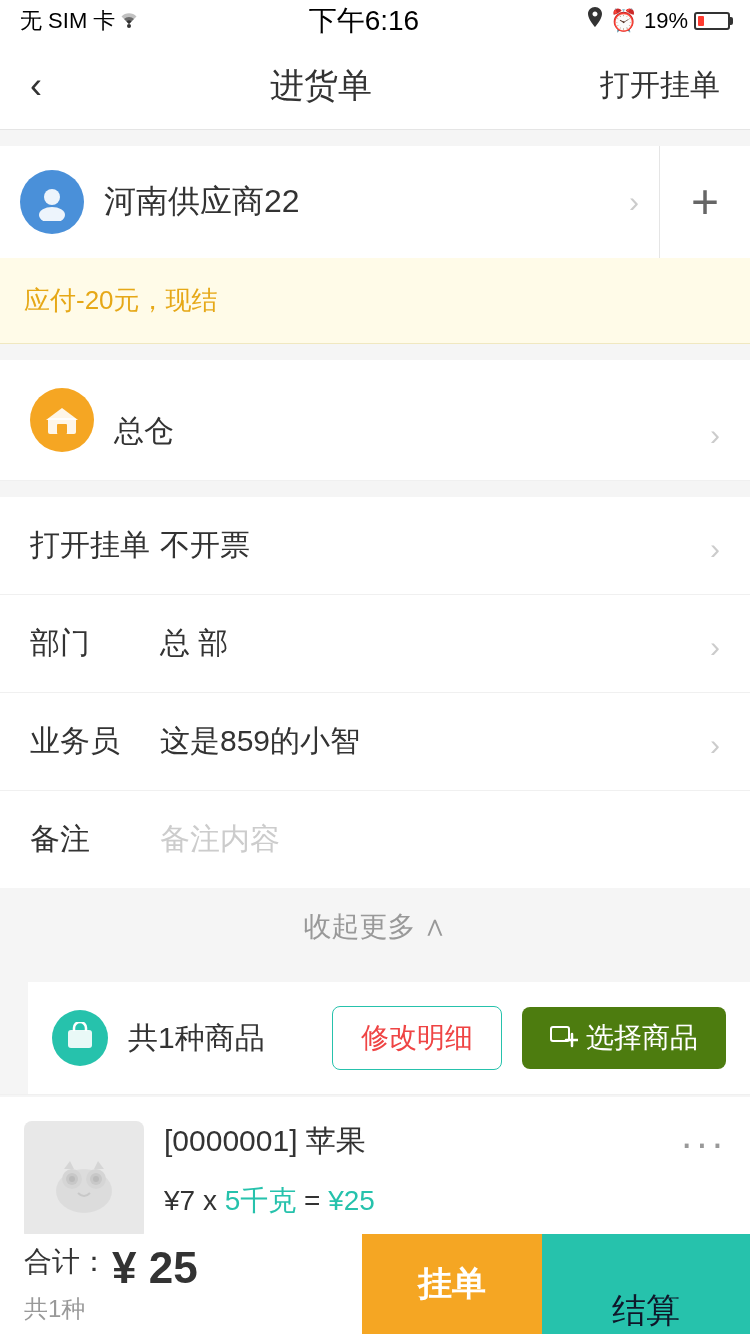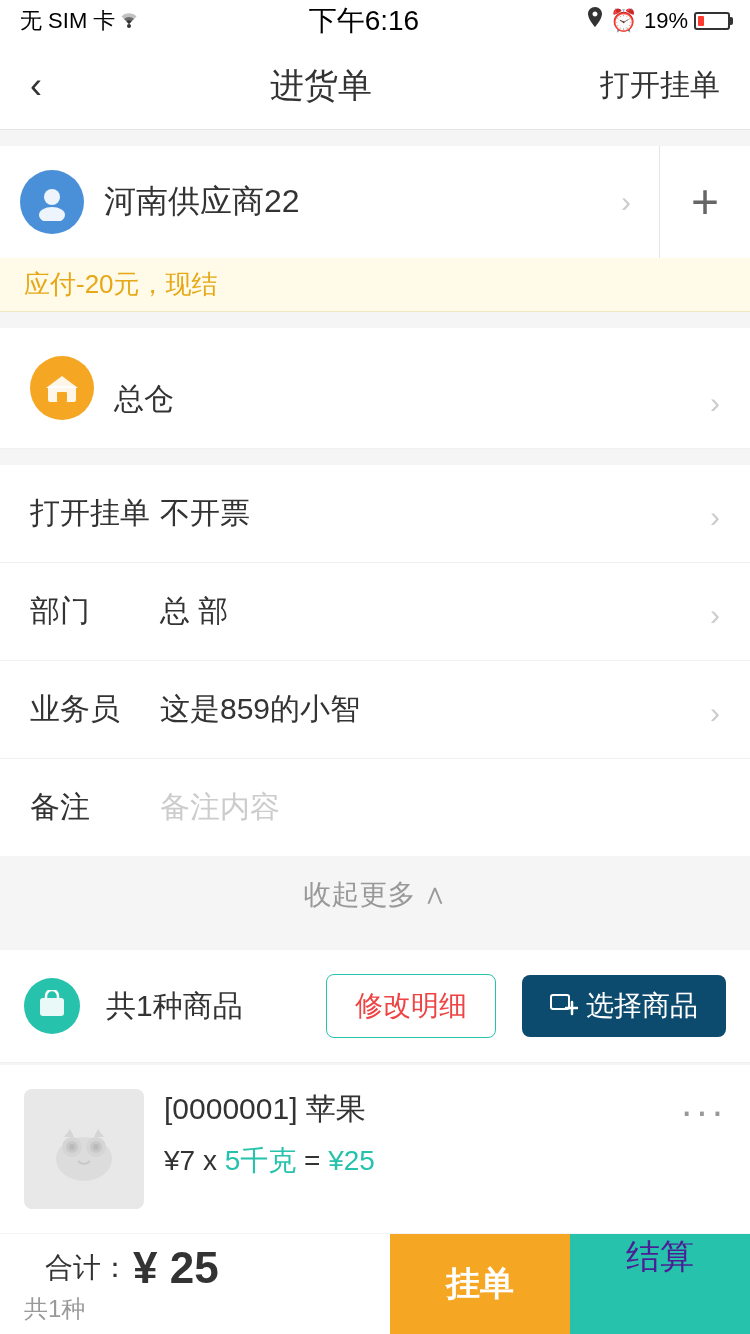--- a/index.html
+++ b/index.html
@@ -131,28 +131,28 @@
       align-items: flex-start;
       justify-content: center;
       padding-top: 28px;
       font-size: 48px;
       color: #666;
       cursor: pointer;
     }
     .supplier-row {
       display: flex;
       align-items: center;
-      padding: 24px 28px 24px 20px;
+      padding: 24px 20px 24px 20px;
       border-right: 1px solid #e5e5e5;
     }
 
     
     .notice-bar {
       background: #fffbe8;
-      padding: 9px 24px;
+      padding: 25px 24px;
       font-size: 26px;
       color: #e6a817;
       border-bottom: 1px solid #f0e8c0;
     }
 
     
     .row-item {
       background: #fff;
       display: flex;
       align-items: flex-end;
@@ -199,21 +199,22 @@
       font-size: 28px;
       color: #999;
     }
 
     
     .product-header {
       background: #fff;
       display: flex;
       align-items: center;
       padding: 24px 24px;
-      gap: 26px;
+      gap: 20px;
+      margin-left: 28px;
     }
     .product-count-icon {
       width: 56px;
       height: 56px;
       border-radius: 50%;
       background: #26c2ac;
       display: flex;
       align-items: center;
       justify-content: center;
       flex-shrink: 0;
@@ -226,21 +227,21 @@
     .btn-outline {
       border: 1.5px solid #26c2ac;
       color: #ef4444;
       background: #fff;
       border-radius: 8px;
       padding: 12px 28px;
       font-size: 28px;
       cursor: pointer;
     }
     .btn-filled {
-      background: #0c4a6e;
+      background: #4d7c0f;
       color: #fff;
       border: none;
       border-radius: 8px;
       padding: 12px 28px;
       font-size: 28px;
       cursor: pointer;
       display: flex;
       align-items: center;
       gap: 8px;
     }
@@ -269,21 +270,21 @@
       width: 80px;
       height: 80px;
       opacity: 0.4;
     }
     .product-info {
       flex: 1;
     }
     .product-name {
       font-size: 30px;
       color: #333;
-      margin-bottom: 12px;
+      margin-bottom: 20px;
     }
     .product-price {
       font-size: 28px;
       color: #333;
     }
     .product-price .highlight {
       color: #26c2ac;
     }
     .product-more {
       color: #999;
@@ -329,25 +330,25 @@
       font-size: 34px;
       width: 180px;
       display: flex;
       align-items: center;
       justify-content: center;
       cursor: pointer;
       font-weight: bold;
     }
     .btn-checkout {
       background: #26c2ac;
-      color: #4c1d95;
+      color: #0f172a;
       font-size: 34px;
-      width: 180px;
-      display: flex;
-      align-items: flex-start;
+      width: 208px;
+      display: flex;
+      align-items: flex-end;
       justify-content: center;
       cursor: pointer;
     }
 
     
     .divider-full {
       height: 1px;
       background: #f0f0f0;
       margin: 0;
     }
@@ -499,21 +500,21 @@
       </div>
     </div>
     <span class="product-more">···</span>
   </div>
 
   <div style="height:110px;"></div>
 </div>
 
 <div class="bottom-bar">
   <div class="bottom-total">
-    <div style="display:flex;align-items:center;gap:4px;margin-left:21px;">
+    <div style="display:flex;align-items:flex-start;gap:4px;">
       <span class="bottom-total-label">合计：</span>
       <span class="bottom-total-amount">¥ 25</span>
     </div>
     <div class="bottom-total-sub">共1种</div>
   </div>
   <div class="btn-hangsingle">
     <span>挂单</span>
   </div>
   <div class="btn-checkout">
     <span>结算</span>

